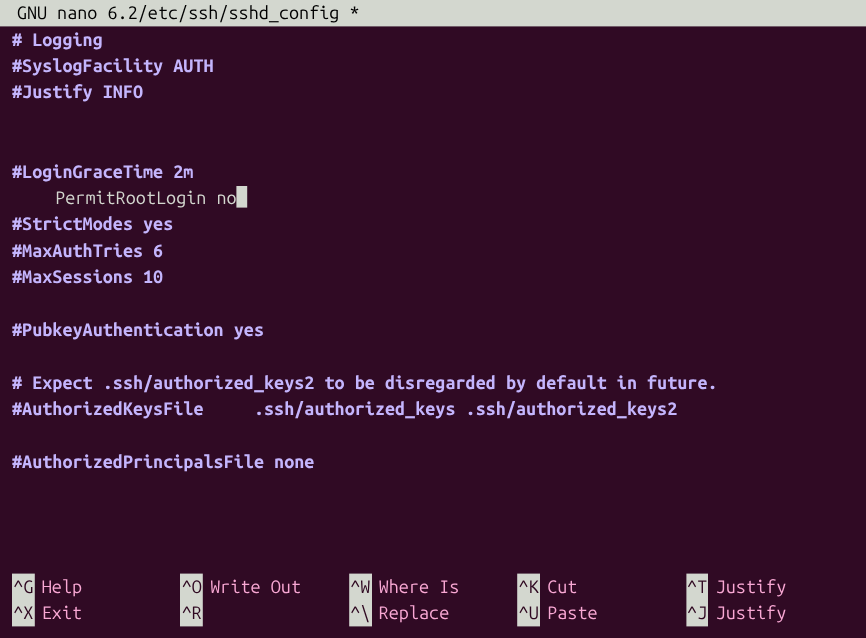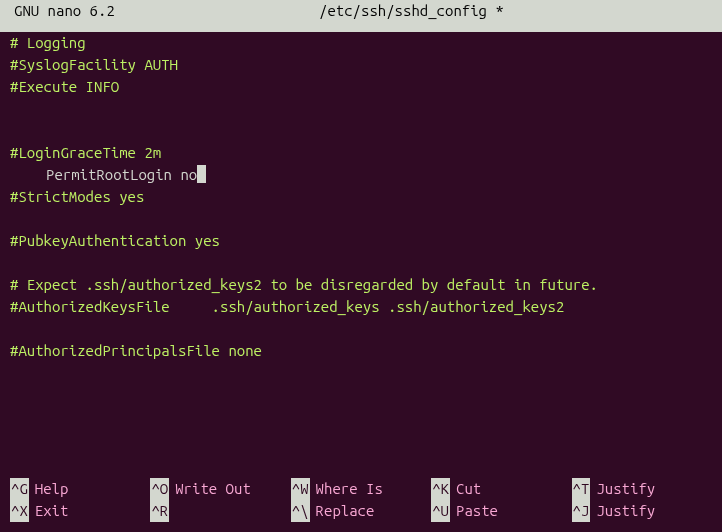--- a/index.html
+++ b/index.html
@@ -12,43 +12,43 @@
       height: 532px;
       background: #300a24;
       font-family: "Ubuntu Mono", "DejaVu Sans Mono", monospace;
       font-size: 15px;
       line-height: 22px;
       overflow: hidden;
     }
     .titlebar {
       background: #d3d7cf;
       color: #000;
-      height: 32px;
+      height: 22px;
       display: flex;
       padding: 0 14px;
     }
     .titlebar-left {
       flex: 0 0 auto;
       white-space: pre;
     }
     .titlebar-center {
       flex: 1;
-      text-align: center;
       white-space: pre;
     }
     .editor {
       padding: 0 10px;
       color: #3b9aa0;
     }
     .editor-line {
       height: 22px;
       white-space: pre;
     }
     .comment {
-      color: #bef264;
+      color: #c4b5fd;
+      font-weight: bold;
     }
     .active-line {
       color: #d3d7cf;
       margin-left: 36px;
     }
     .cursor {
       background: #d3d7cf;
       color: #300a24;
       display: inline-block;
       width: 9px;
@@ -89,26 +89,28 @@
 <body>
 
 <div class="titlebar">
   <span class="titlebar-left">GNU nano 6.2</span>
   <span class="titlebar-center">/etc/ssh/sshd_config *</span>
 </div>
 
 <div class="editor" id="editor">
     <div class="editor-line comment"># Logging</div>
     <div class="editor-line comment">#SyslogFacility AUTH</div>
-    <div class="editor-line comment">#Execute INFO</div>
+    <div class="editor-line comment">#Justify INFO</div>
     <div class="editor-line comment">&nbsp;</div>
     <div class="editor-line comment">&nbsp;</div>
     <div class="editor-line comment">#LoginGraceTime 2m</div>
     <div class="editor-line active-line">PermitRootLogin no<span class="cursor">&nbsp;</span></div>
     <div class="editor-line comment">#StrictModes yes</div>
+    <div class="editor-line comment">#MaxAuthTries 6</div>
+    <div class="editor-line comment">#MaxSessions 10</div>
     <div class="editor-line comment">&nbsp;</div>
     <div class="editor-line comment">#PubkeyAuthentication yes</div>
     <div class="editor-line comment">&nbsp;</div>
     <div class="editor-line comment"># Expect .ssh/authorized_keys2 to be disregarded by default in future.</div>
     <div class="editor-line comment">#AuthorizedKeysFile     .ssh/authorized_keys .ssh/authorized_keys2</div>
     <div class="editor-line comment">&nbsp;</div>
     <div class="editor-line comment">#AuthorizedPrincipalsFile none</div>
   </div>
 
 <div class="shortcuts">

